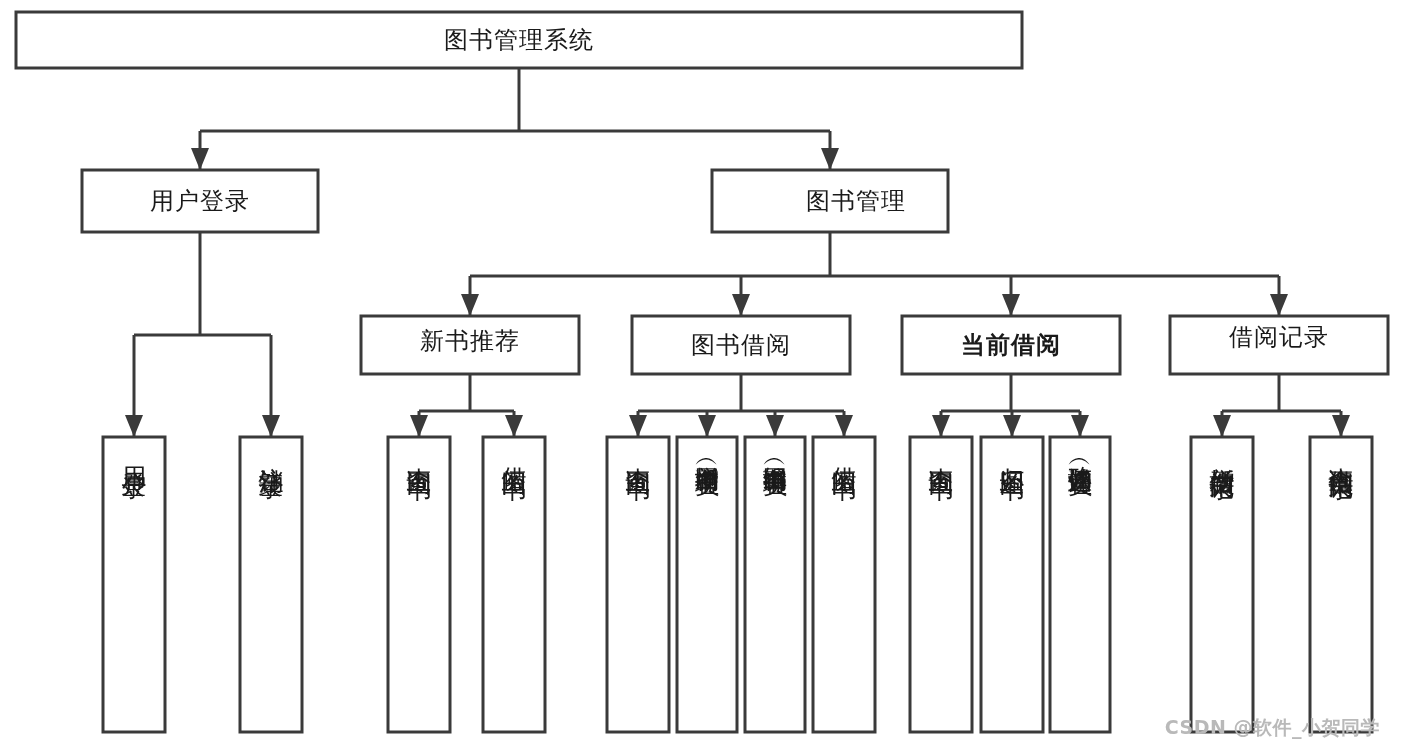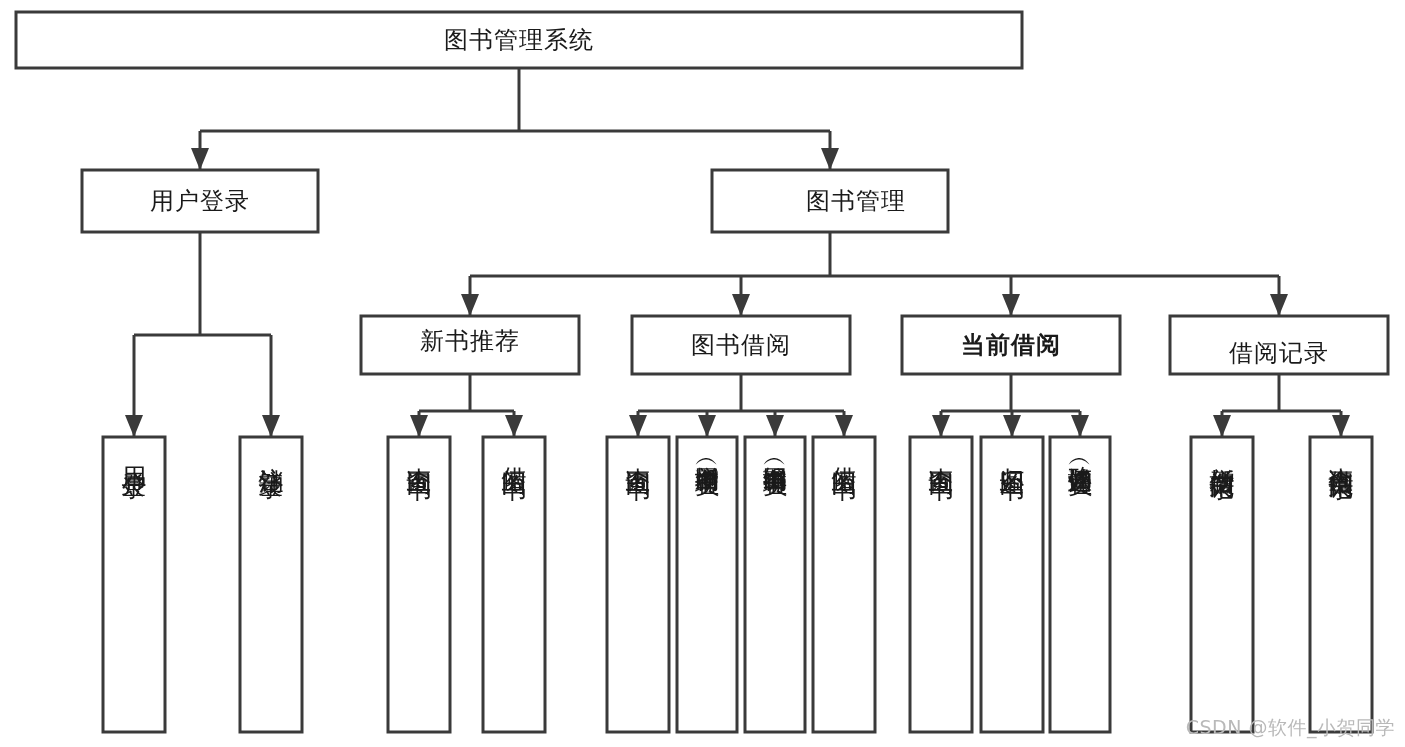--- a/index.html
+++ b/index.html
@@ -66,27 +66,28 @@
   }
   .hlabel-text {
     font-family: "DejaVu Sans", "Liberation Sans", sans-serif;
     font-size: 24px;
     color: #1a1a1a;
     letter-spacing: 1px;
     white-space: nowrap;
   }
   .watermark {
     position: absolute;
-    right: 10px;
+    right: 25px;
     bottom: 6px;
     font-family: "DejaVu Sans", "Liberation Sans", sans-serif;
     font-size: 19px;
     color: #b9b9b9;
     white-space: nowrap;
     letter-spacing: 0.5px;
+    font-weight: bold;
   }
 </style>
 </head>
 <body>
 
 <div id="diagram-root">
   <svg class="diagram" viewBox="0 0 1405 747">
     <g id="connector-layer">
         <line x1="519" y1="68" x2="519" y2="131" class="connector"></line>
         <line x1="200" y1="131" x2="830" y2="131" class="connector"></line>
@@ -176,21 +177,21 @@
       </div>
       <div class="hlabel-wrap" style="left: 361px; top: 316px; width: 218px; height: 50px;">
         <span class="hlabel-text">新书推荐</span>
       </div>
       <div class="hlabel-wrap" style="left: 632px; top: 316px; width: 218px; height: 58px;">
         <span class="hlabel-text">图书借阅</span>
       </div>
       <div class="hlabel-wrap" style="left: 902px; top: 316px; width: 218px; height: 58px; font-weight: bold;">
         <span class="hlabel-text">当前借阅</span>
       </div>
-      <div class="hlabel-wrap" style="left: 1170px; top: 324px; width: 218px; height: 58px;">
+      <div class="hlabel-wrap" style="left: 1170px; top: 308px; width: 218px; height: 58px;">
         <span class="hlabel-text">借阅记录</span>
       </div>
       <div class="vlabel-wrap" style="left: 103px; top: 447px; width: 62px; height: 279px;">
         <span class="vlabel-text">用户登录</span>
       </div>
       <div class="vlabel-wrap" style="left: 240px; top: 447px; width: 62px; height: 279px;">
         <span class="vlabel-text">注销登录</span>
       </div>
       <div class="vlabel-wrap" style="left: 388px; top: 447px; width: 62px; height: 279px;">
         <span class="vlabel-text">查询图书</span>

